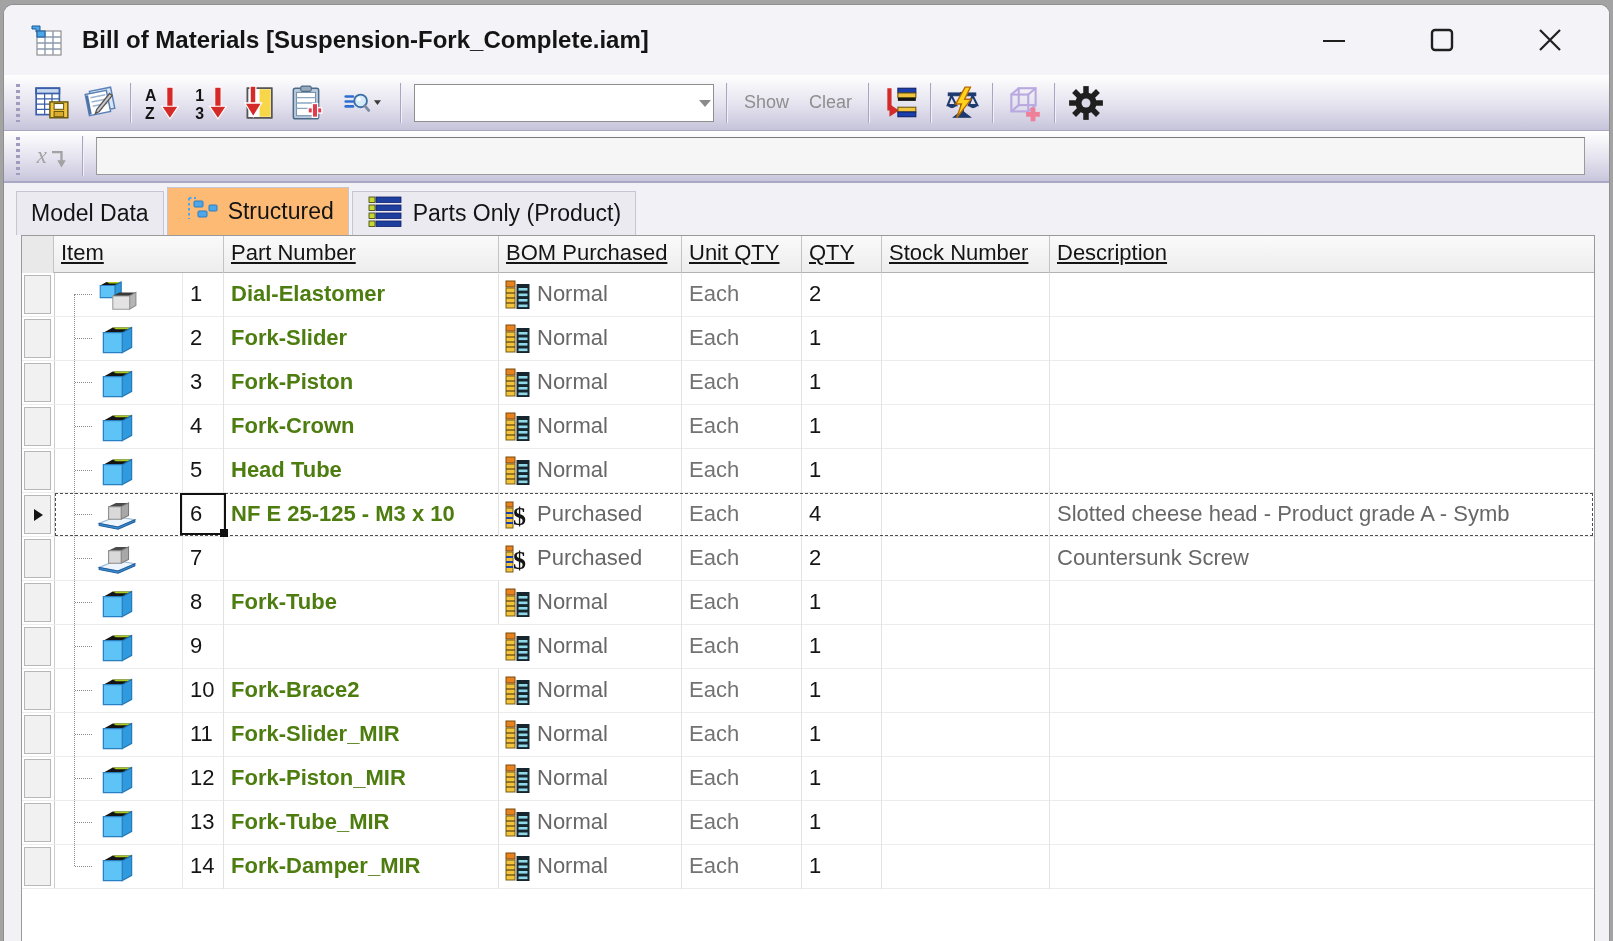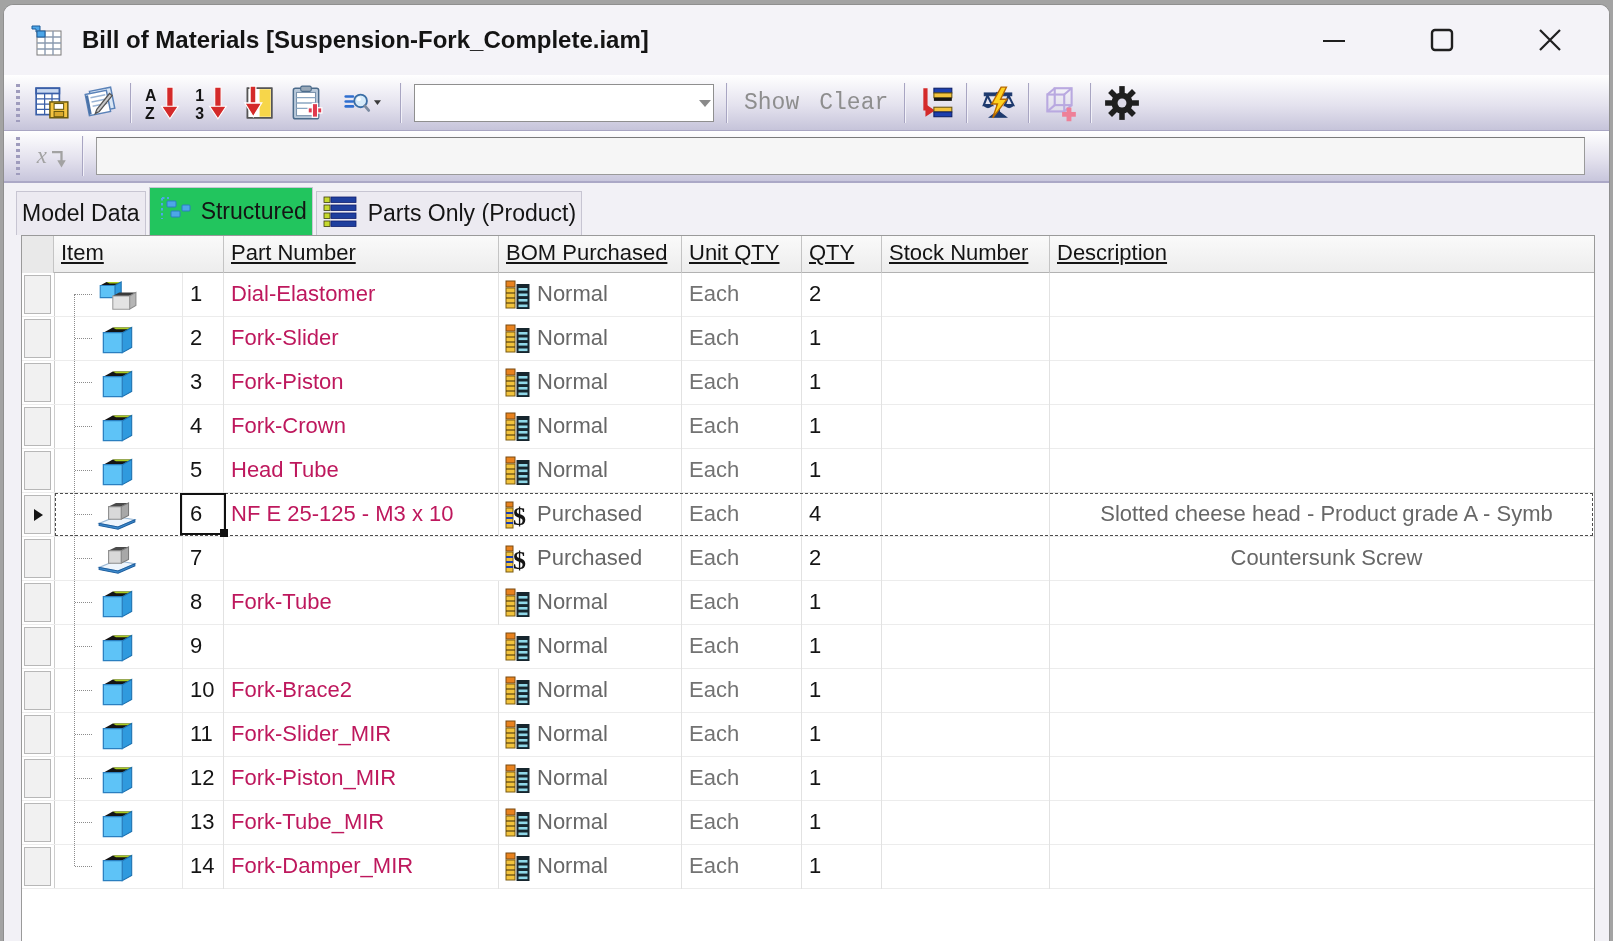--- a/index.html
+++ b/index.html
@@ -26,31 +26,31 @@
     background:repeating-linear-gradient(180deg,#9f9cbd 0 3px, transparent 3px 6px); }
   .tbtn { width:48px; height:46px; border:none; background:transparent; display:flex;
     align-items:center; justify-content:center; cursor:pointer; flex:none; }
   .tbtn svg { width:38px; height:38px; }
   .tsep { width:2px; height:40px; background:#a8a5c2; border-right:1px solid #f2f1f8; margin:0 6px; flex:none; }
   .combo { width:300px; height:38px; background:#fff; border:1px solid #8f8f8f; display:flex;
     align-items:center; margin:0 6px; }
   .combo input { flex:1; height:100%; border:none; outline:none; font-size:20px; padding:0 8px;
     font-family:"Liberation Sans",sans-serif; background:transparent; }
   .combo .caret { width:28px; height:100%; display:flex; align-items:center; justify-content:center; }
-  .txtbtn { border:none; background:transparent; color:#8e8e8e; font-size:23px;
-    font-family:Liberation Mono, monospace; padding:0 10px; cursor:default; }
+  .txtbtn { border:none; background:transparent; color:#8e8e8e; font-size:18px;
+    font-family:Liberation Sans, sans-serif; padding:0 10px; cursor:default; }
   .formula-field { flex:1; height:38px; background:#f6f6f6; border:1px solid #9a9a9a;
     border-top-color:#7a7a7a; margin:0 14px 0 6px; font-size:20px; padding:0 10px; outline:none;
     font-family:"Liberation Sans",sans-serif; }
 
   
   .tabstrip { height:52px; display:flex; align-items:flex-end; padding-left:12px; background:#f2f1f6; }
-  .tab { display:flex; align-items:center; gap:10px; height:44px; padding:0 5px;
+  .tab { display:flex; align-items:center; gap:10px; height:44px; padding:0 14px;
     border:1px solid #c7c5d2; border-bottom:none; background:#eceaf1; font-size:23px; color:#141414; cursor:pointer; }
-  .tab.active { background:#22c55e; height:48px;justify-content:flex-end; }
+  .tab.active { background:#fdba74; height:48px;justify-content:flex-end; }
   .tab + .tab { margin-left:3px; }
   .tab svg { width:36px; height:32px; }
 
   
   .tablewrap { position:absolute; left:17px; top:230px; width:1574px; height:706px;
     background:#ffffff; border:1px solid #9a9a9a; border-bottom:none; overflow:hidden; }
   .thead { position:relative; height:37px; background:linear-gradient(#fafafa,#ededed);
     border-bottom:1px solid #b2b2b2; }
   .hcell { position:absolute; top:0; height:37px; border-right:1px solid #c4c4c4;
     font-size:22px; color:#141414; padding:4px 0 0 7px; white-space:nowrap; overflow:hidden;text-decoration:underline; }
@@ -60,27 +60,27 @@
   .trow { position:relative; height:44px; border-bottom:1px solid #ececec; background:#fff; }
   .gutter-cell { position:absolute; left:2px; top:2px; width:27px; height:39px; background:#f1f1f1;
     border:1px solid #b7b7b7; display:flex; align-items:center; justify-content:center; }
   .gutter-edge { position:absolute; left:32px; top:0; height:100%; width:1px; background:#cdcdcd; }
   .tree-stub { position:absolute; left:53px; top:21px; width:17px; border-top:1px dotted #8c8c8c; }
   .picon { position:absolute; left:74px; top:3px; width:42px; height:38px; }
   .picon svg { width:42px; height:38px; }
   .cell { position:absolute; top:0; height:44px; font-size:22px; padding:8px 0 0 7px;
     white-space:nowrap; overflow:hidden; }
   .c-itemnum { left:160px; width:42px; color:#141414; border-left:1px solid #e8e8e8; border-right:1px solid #e2e2e2; }
-  .c-part   { left:202px; width:275px; color:#be185d; border-right:1px solid #e2e2e2; }
+  .c-part   { left:202px; width:275px; color:#4d7c0f; border-right:1px solid #e2e2e2;font-weight:bold; }
   .c-bom    { left:477px; width:183px; color:#676767; border-right:1px solid #e2e2e2; padding-left:38px; }
   .bom-ic { position:absolute; left:6px; top:7px; width:26px; height:30px; }
   .c-unit   { left:660px; width:120px; color:#737373; border-right:1px solid #e2e2e2; }
   .c-qty    { left:780px; width:80px;  color:#141414; border-right:1px solid #e2e2e2; }
   .c-stock  { left:860px; width:168px; color:#676767; border-right:1px solid #e2e2e2; }
-  .c-desc   { left:1028px; width:546px; color:#676767;text-align:center; }
+  .c-desc   { left:1028px; width:546px; color:#676767; }
   .sel-outline { position:absolute; left:33px; right:1px; top:0; height:43px;
     border:1px dashed #4d4d4d; pointer-events:none; z-index:2; }
   .sel-itemcell { position:absolute; left:158px; top:0; width:46px; height:42px;
     border:2px solid #111; z-index:3; pointer-events:none; }
   .sel-itemcell::after { content:""; position:absolute; right:-4px; bottom:-4px; width:8px; height:8px; background:#111; }
 </style>
 </head>
 <body>
 
 <div class="window">

